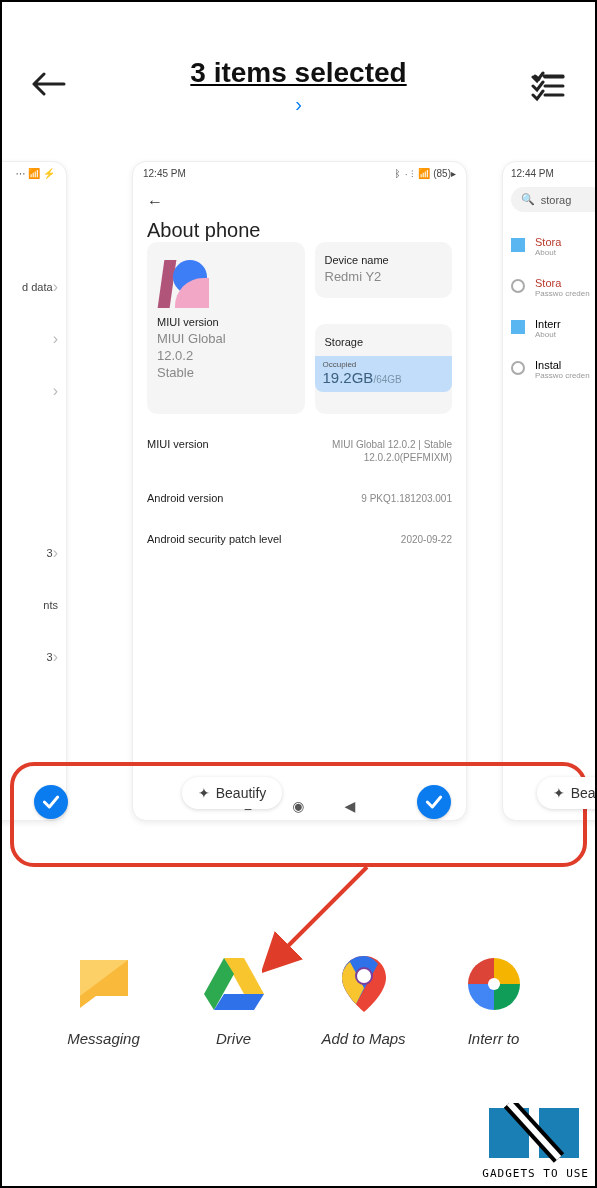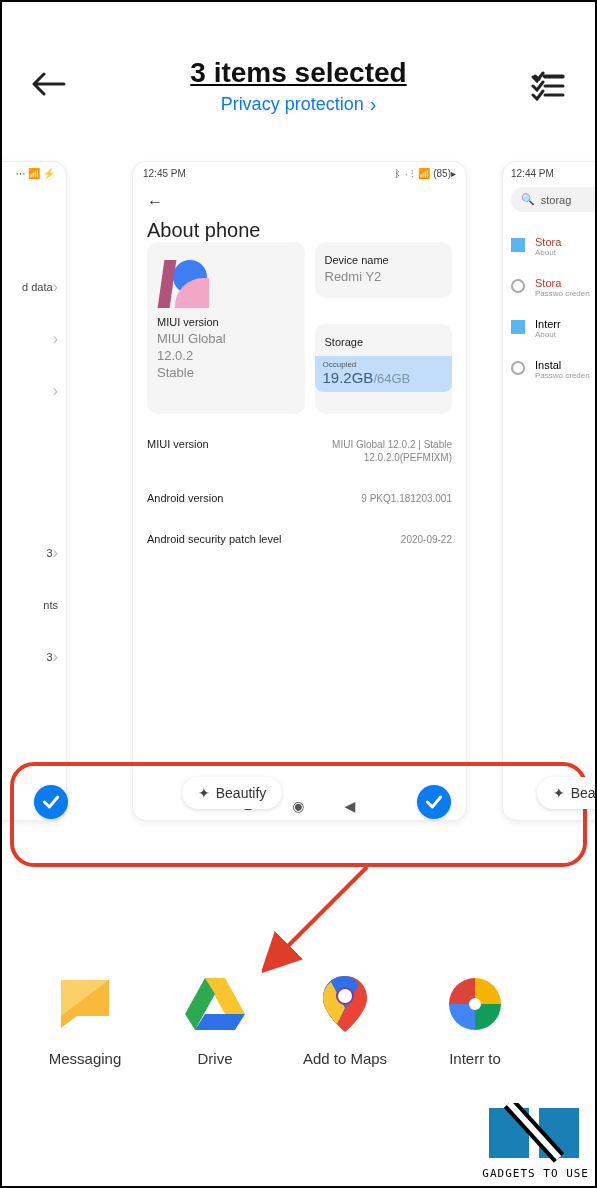--- a/index.html
+++ b/index.html
@@ -100,21 +100,21 @@
   .miui-logo .pink{ position:absolute; right:4px; bottom:2px; width:34px; height:30px; background:#f1a7c5; border-top-left-radius:28px;}
   .storage-bar {
     margin-top:6px;
     background:#c1ddf9;
     border-radius:0 0 8px 8px;
     padding:4px 20px 6px 8px;
     margin:8px -10px -12px -10px;
   }
   .storage-bar .occ{ font-size:8px; color:#555;}
   .storage-bar .val{ font-size:15px; color:#3b5f7f; font-weight:500;}
-  .storage-bar .tot{ font-size:13px; color:#7a94ab;}
+  .storage-bar .tot{ font-size:10px; color:#7a94ab;}
   .info-row {
     display:flex; justify-content:space-between; align-items:flex-start;
     padding: 14px 0;
     font-size: 11px;
   }
   .info-row .k{ color:#222; font-weight:500; flex:1;}
   .info-row .v{ color:#888; font-size:10px; text-align:right; max-width:55%; line-height:1.3;}
   .nav-bar {
     position:absolute; bottom:6px; left:0; right:0;
     display:flex; justify-content:center; gap:40px;
@@ -167,24 +167,25 @@
   
   .arrow{
     position:absolute;
     left:260px; top:860px;
     z-index:6;
   }
 
   
   .share-row{
     position:absolute;
-    left:0; right:0; top:970px;
+    left:0; right:0; top:950px;
     display:flex;
-    justify-content:flex-start;
+    justify-content:center;
     padding:0 18px;
+    font-style:italic;
   }
   .share-item{
     width:130px;
     text-align:center;
   }
   .share-icon{
     width:64px; height:64px; margin:0 auto 14px auto;
   }
   .share-label{
     font-size:15px; color:#333; line-height:1.2;
@@ -211,21 +212,20 @@
 
 <div class="header">
   <div class="back-arrow">
     <svg width="34" height="26" viewBox="0 0 34 26">
         <path d="M2 13 L32 13 M2 13 L12 3 M2 13 L12 23" stroke="#222" stroke-width="3" fill="none" stroke-linecap="round"></path>
       </svg>
   </div>
   <div class="header-center">
     <div class="header-title">3 items selected</div>
     <div class="header-sub">
-      <span>Privacy protection</span>
       <span class="chev">›</span>
     </div>
   </div>
   <div class="select-all">
     <svg viewBox="0 0 34 34">
       <path d="M4 8 L9 12 L4 8 M13 8 L32 8" stroke="#222" stroke-width="3" fill="none" stroke-linecap="round"></path>
       <path d="M2 9 L6 13 L12 5" stroke="#222" stroke-width="3" fill="none" stroke-linecap="round"></path>
       <path d="M14 9 L32 9" stroke="#222" stroke-width="3" stroke-linecap="round"></path>
       <path d="M2 18 L6 22 L12 14" stroke="#222" stroke-width="3" fill="none" stroke-linecap="round"></path>
       <path d="M14 18 L32 18" stroke="#222" stroke-width="3" stroke-linecap="round"></path>

